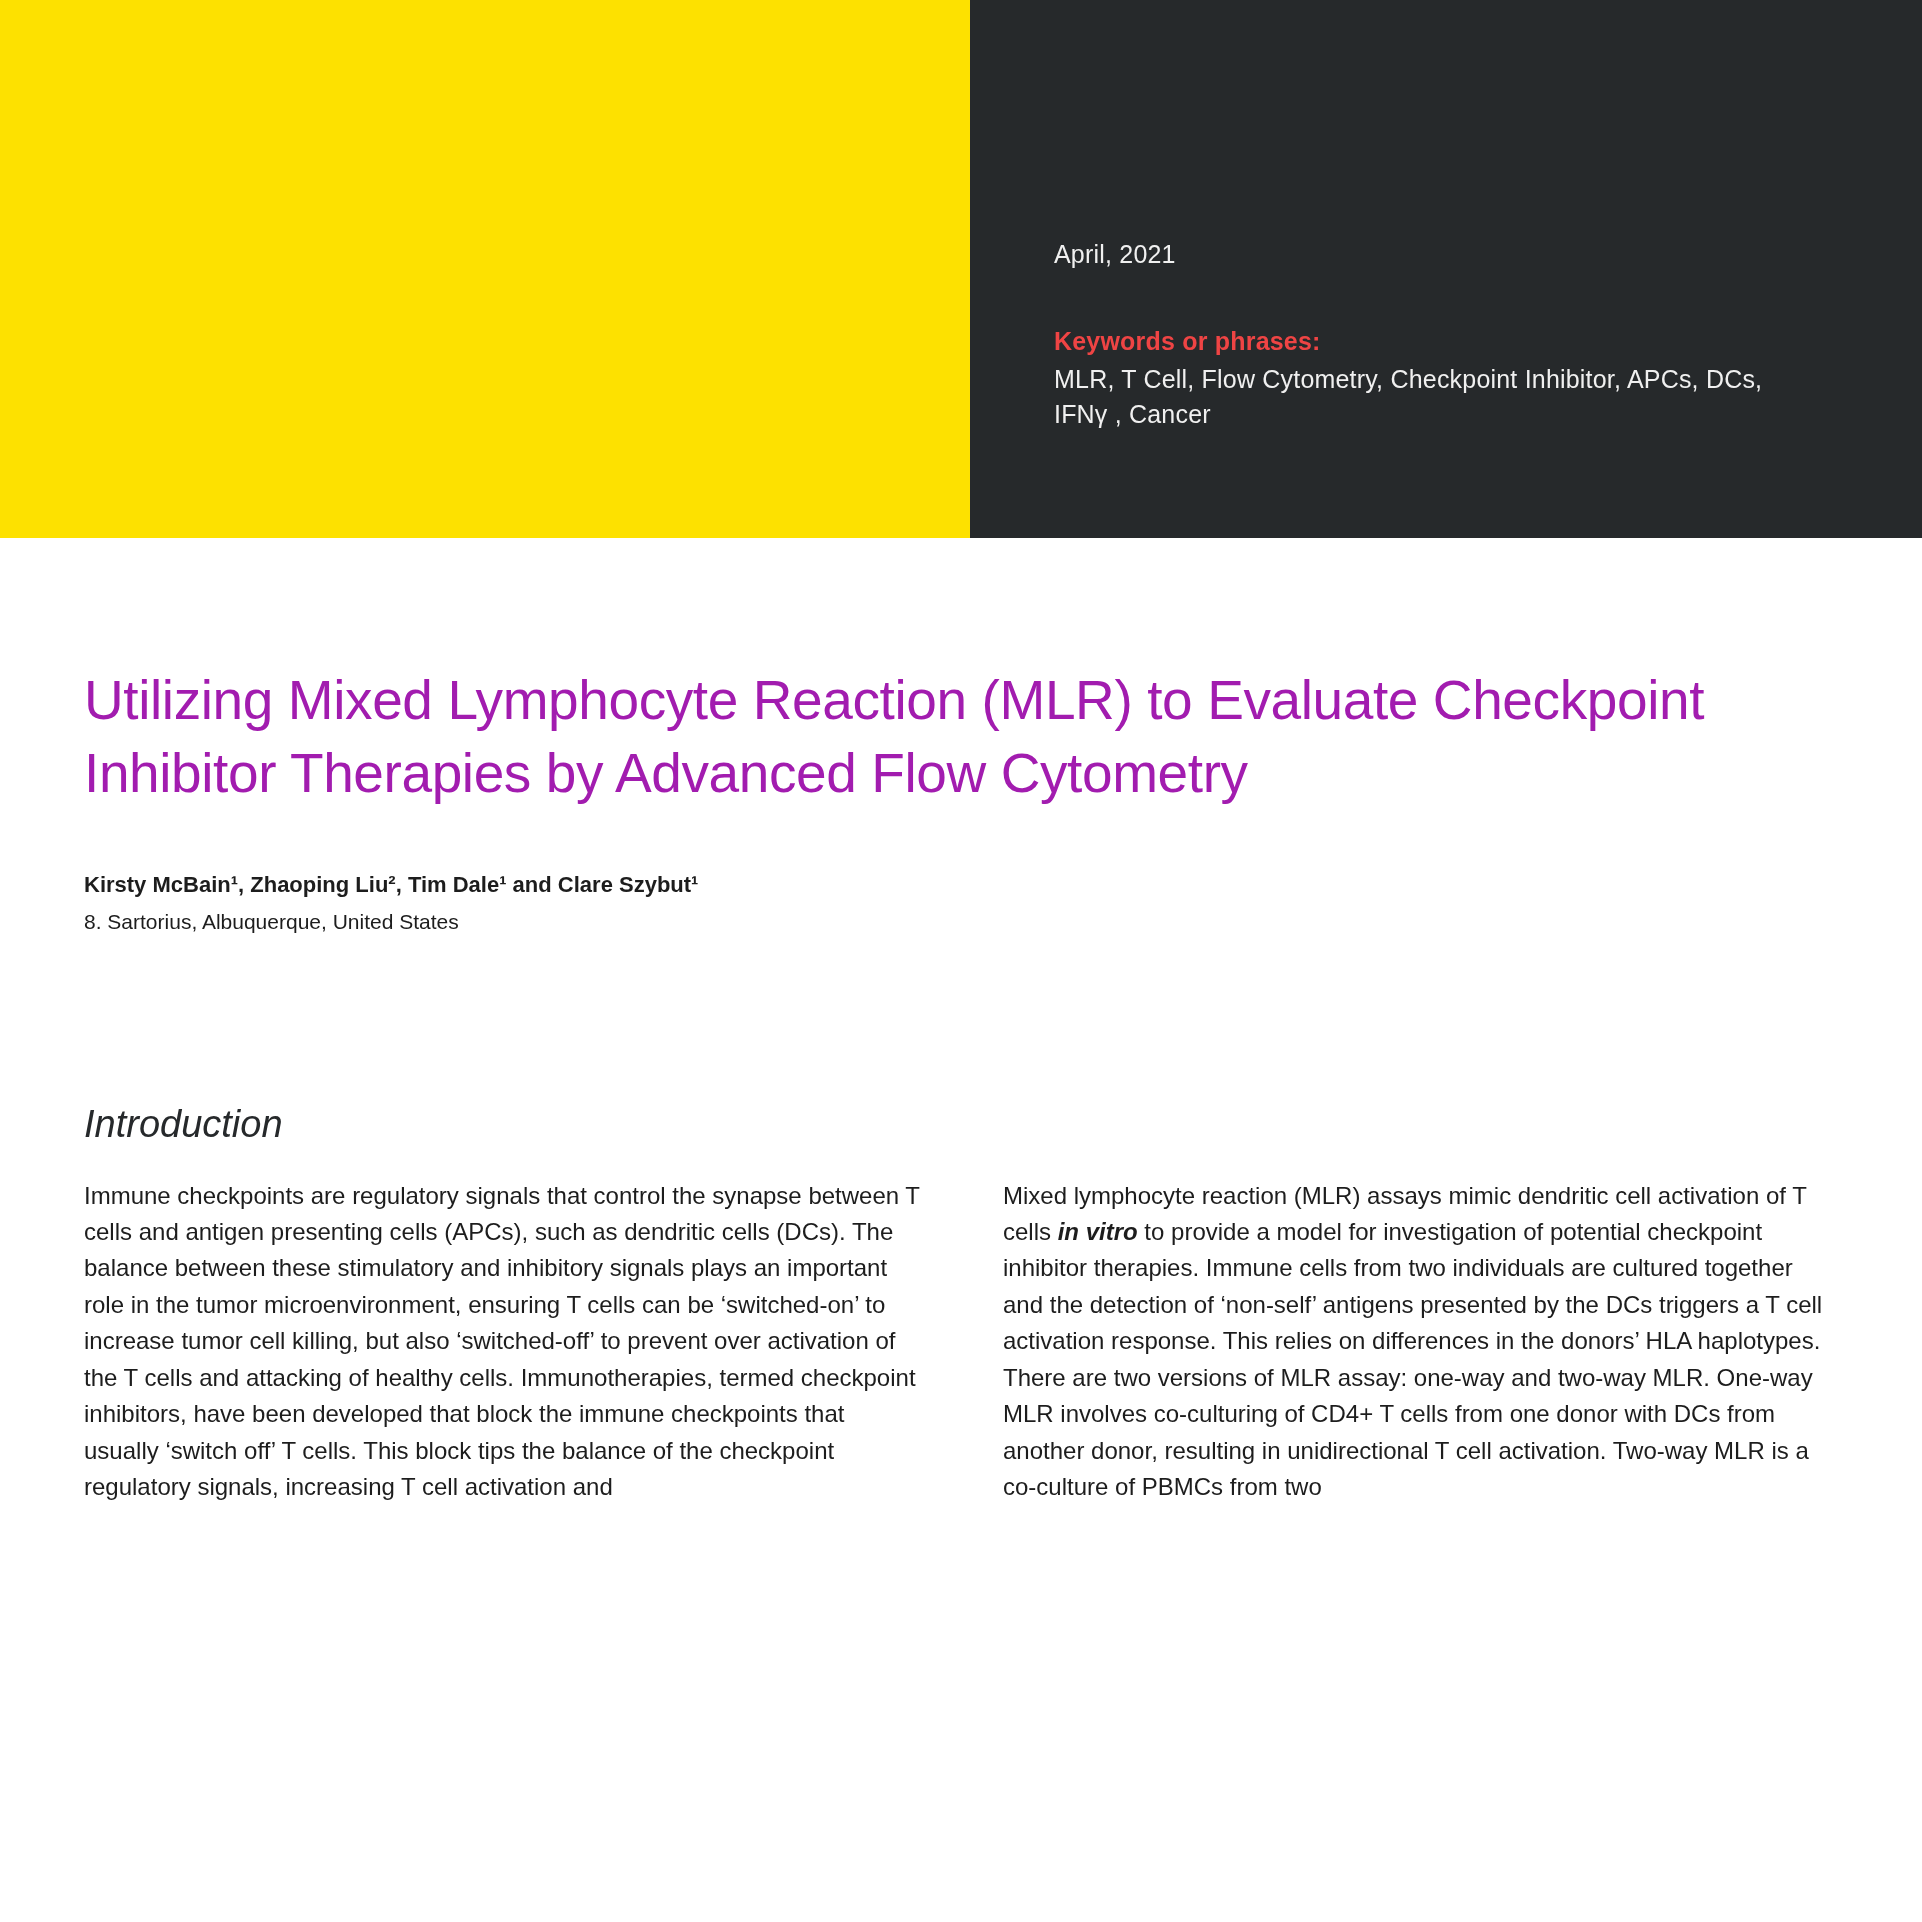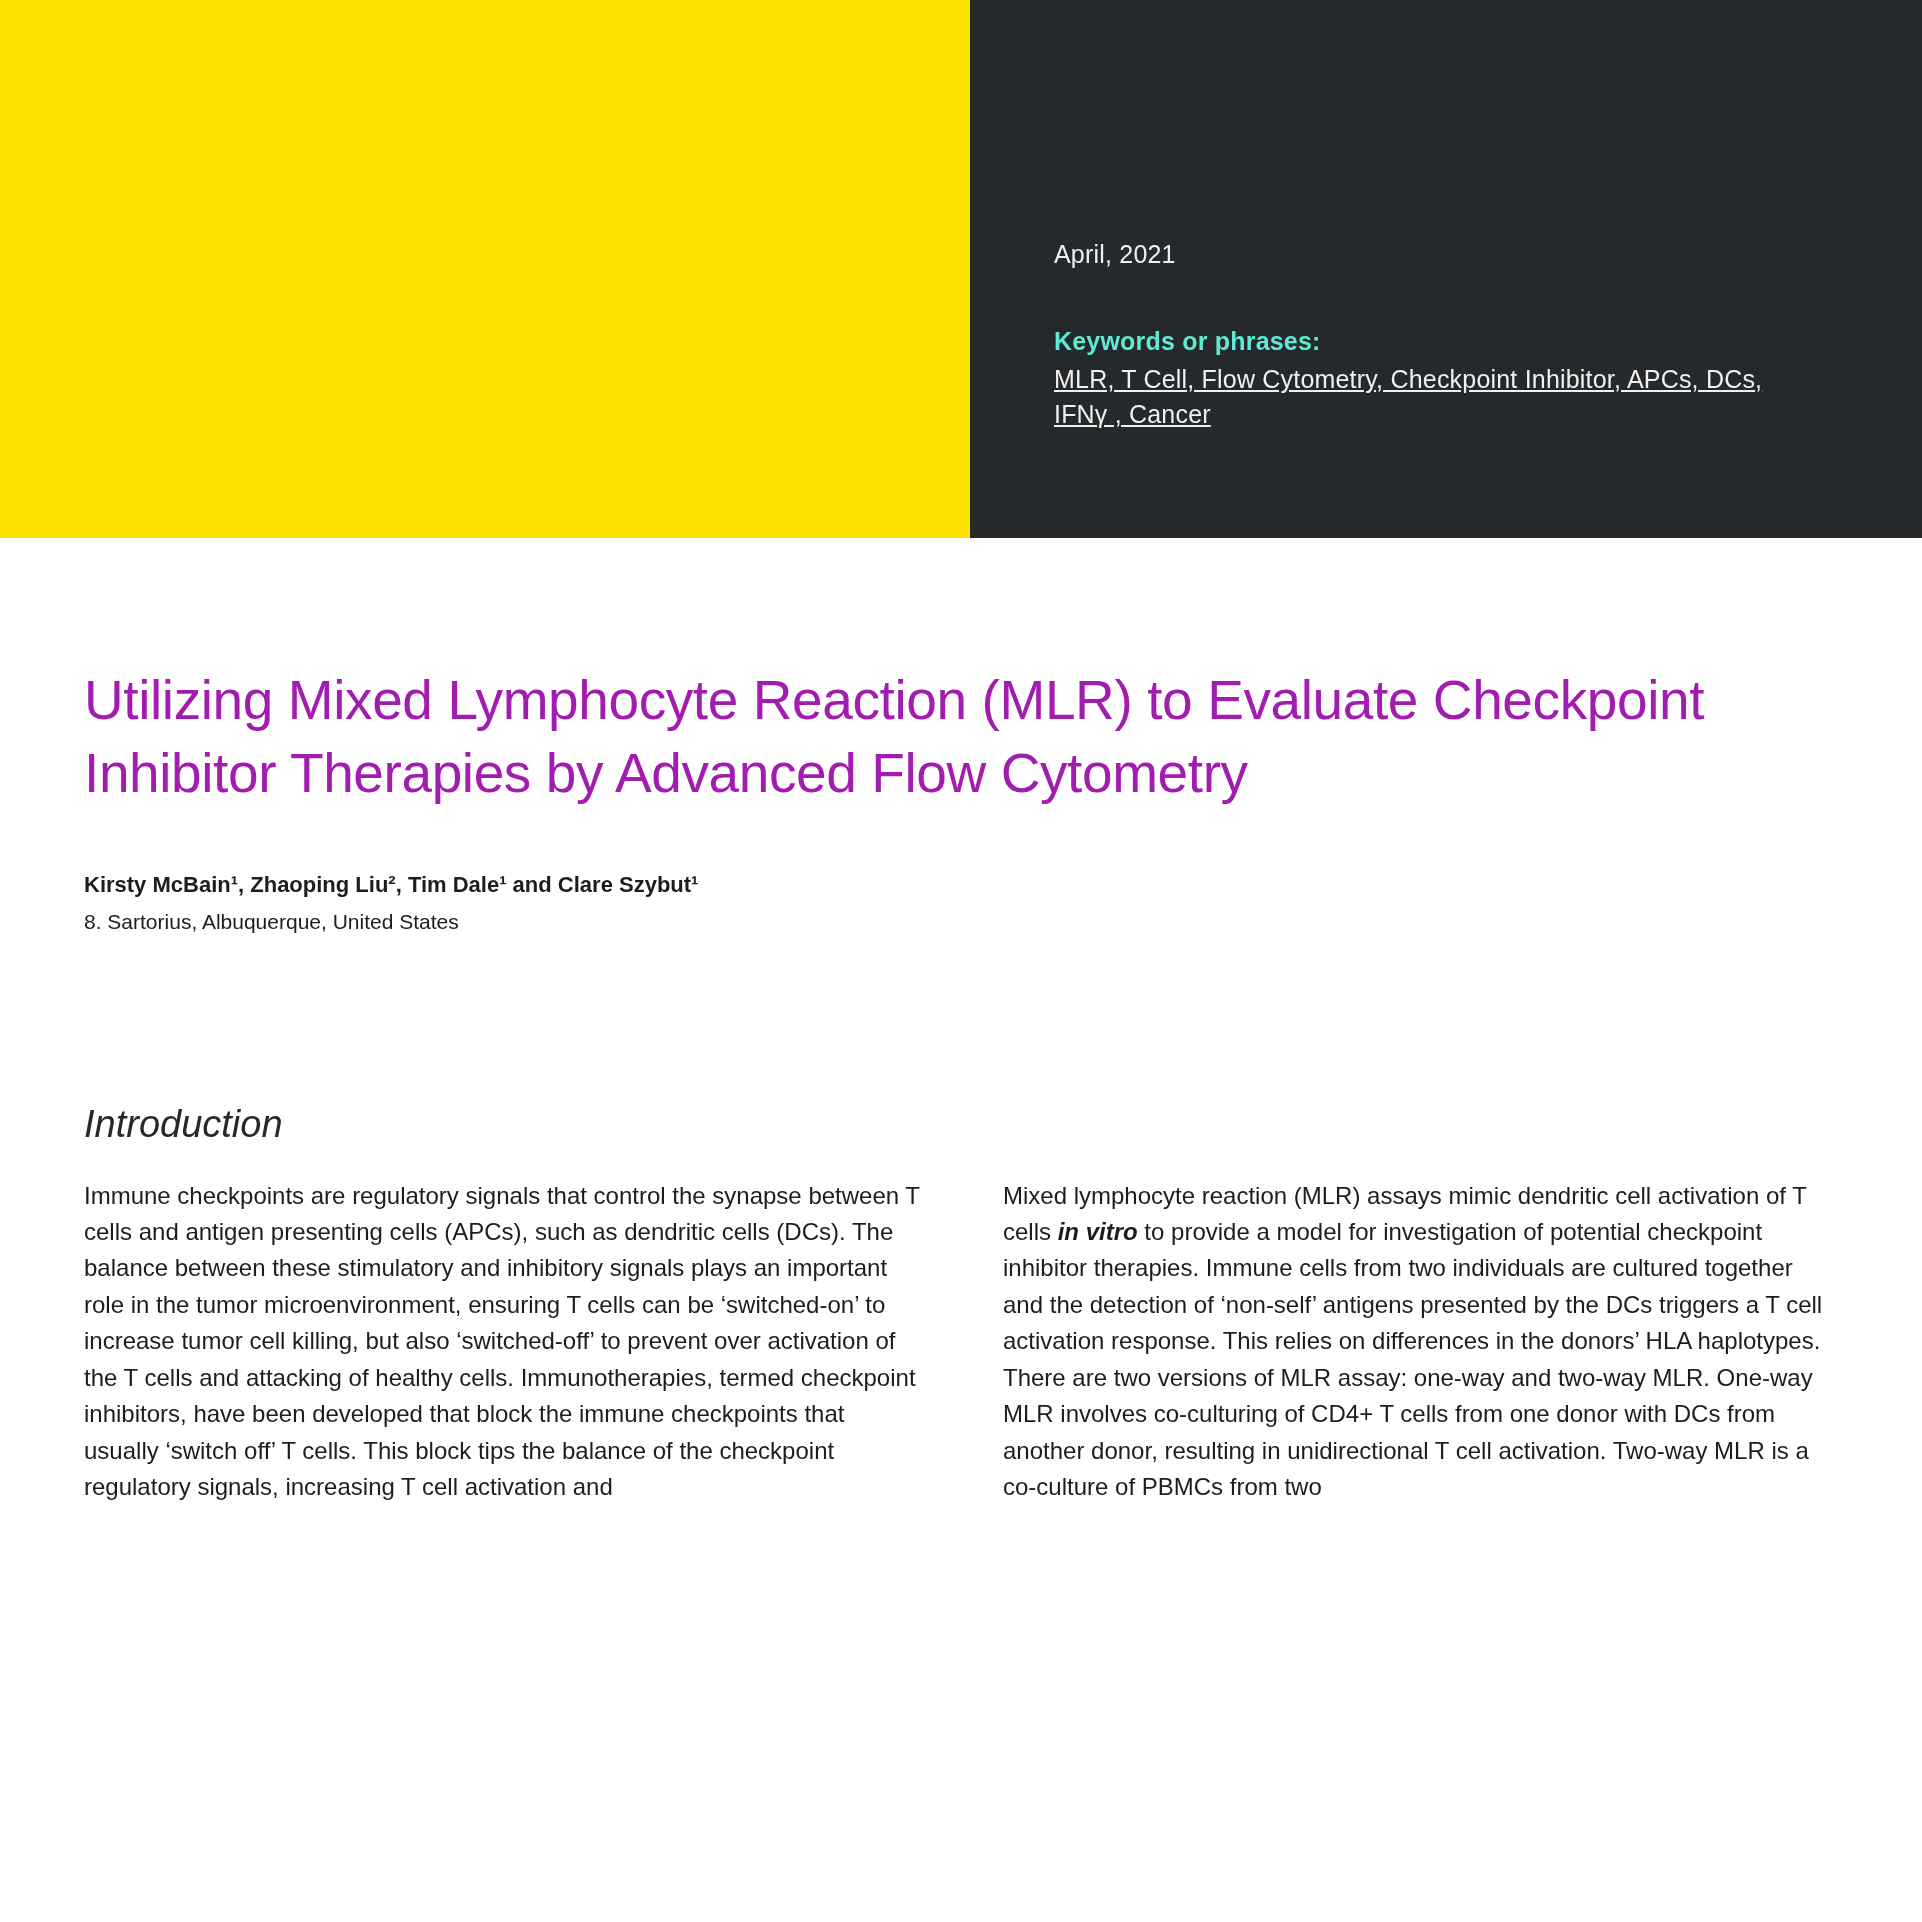--- a/index.html
+++ b/index.html
@@ -44,31 +44,30 @@
   .banner-date {
     font-size: 25px;
     line-height: 1.35;
     color: #f0f0f0;
     letter-spacing: 0.2px;
   }
   .banner-kw-label {
     margin-top: 55px;
     font-size: 25px;
     font-weight: bold;
-    color: #5eead4;
+    color: #ef4444;
     letter-spacing: 0.2px;
   }
   .banner-kw-text {
     margin-top: 5.9px;
     font-size: 25px;
     line-height: 1.40;
     color: #f0f0f0;
     max-width: 759px;
     letter-spacing: 0.2px;
-    text-decoration: underline;
   }
 
   
   .page-body {
     padding: 0 84px;
   }
   .doc-title {
     margin-top: 126px;
     font-size: 55px;
     line-height: 1.32;

